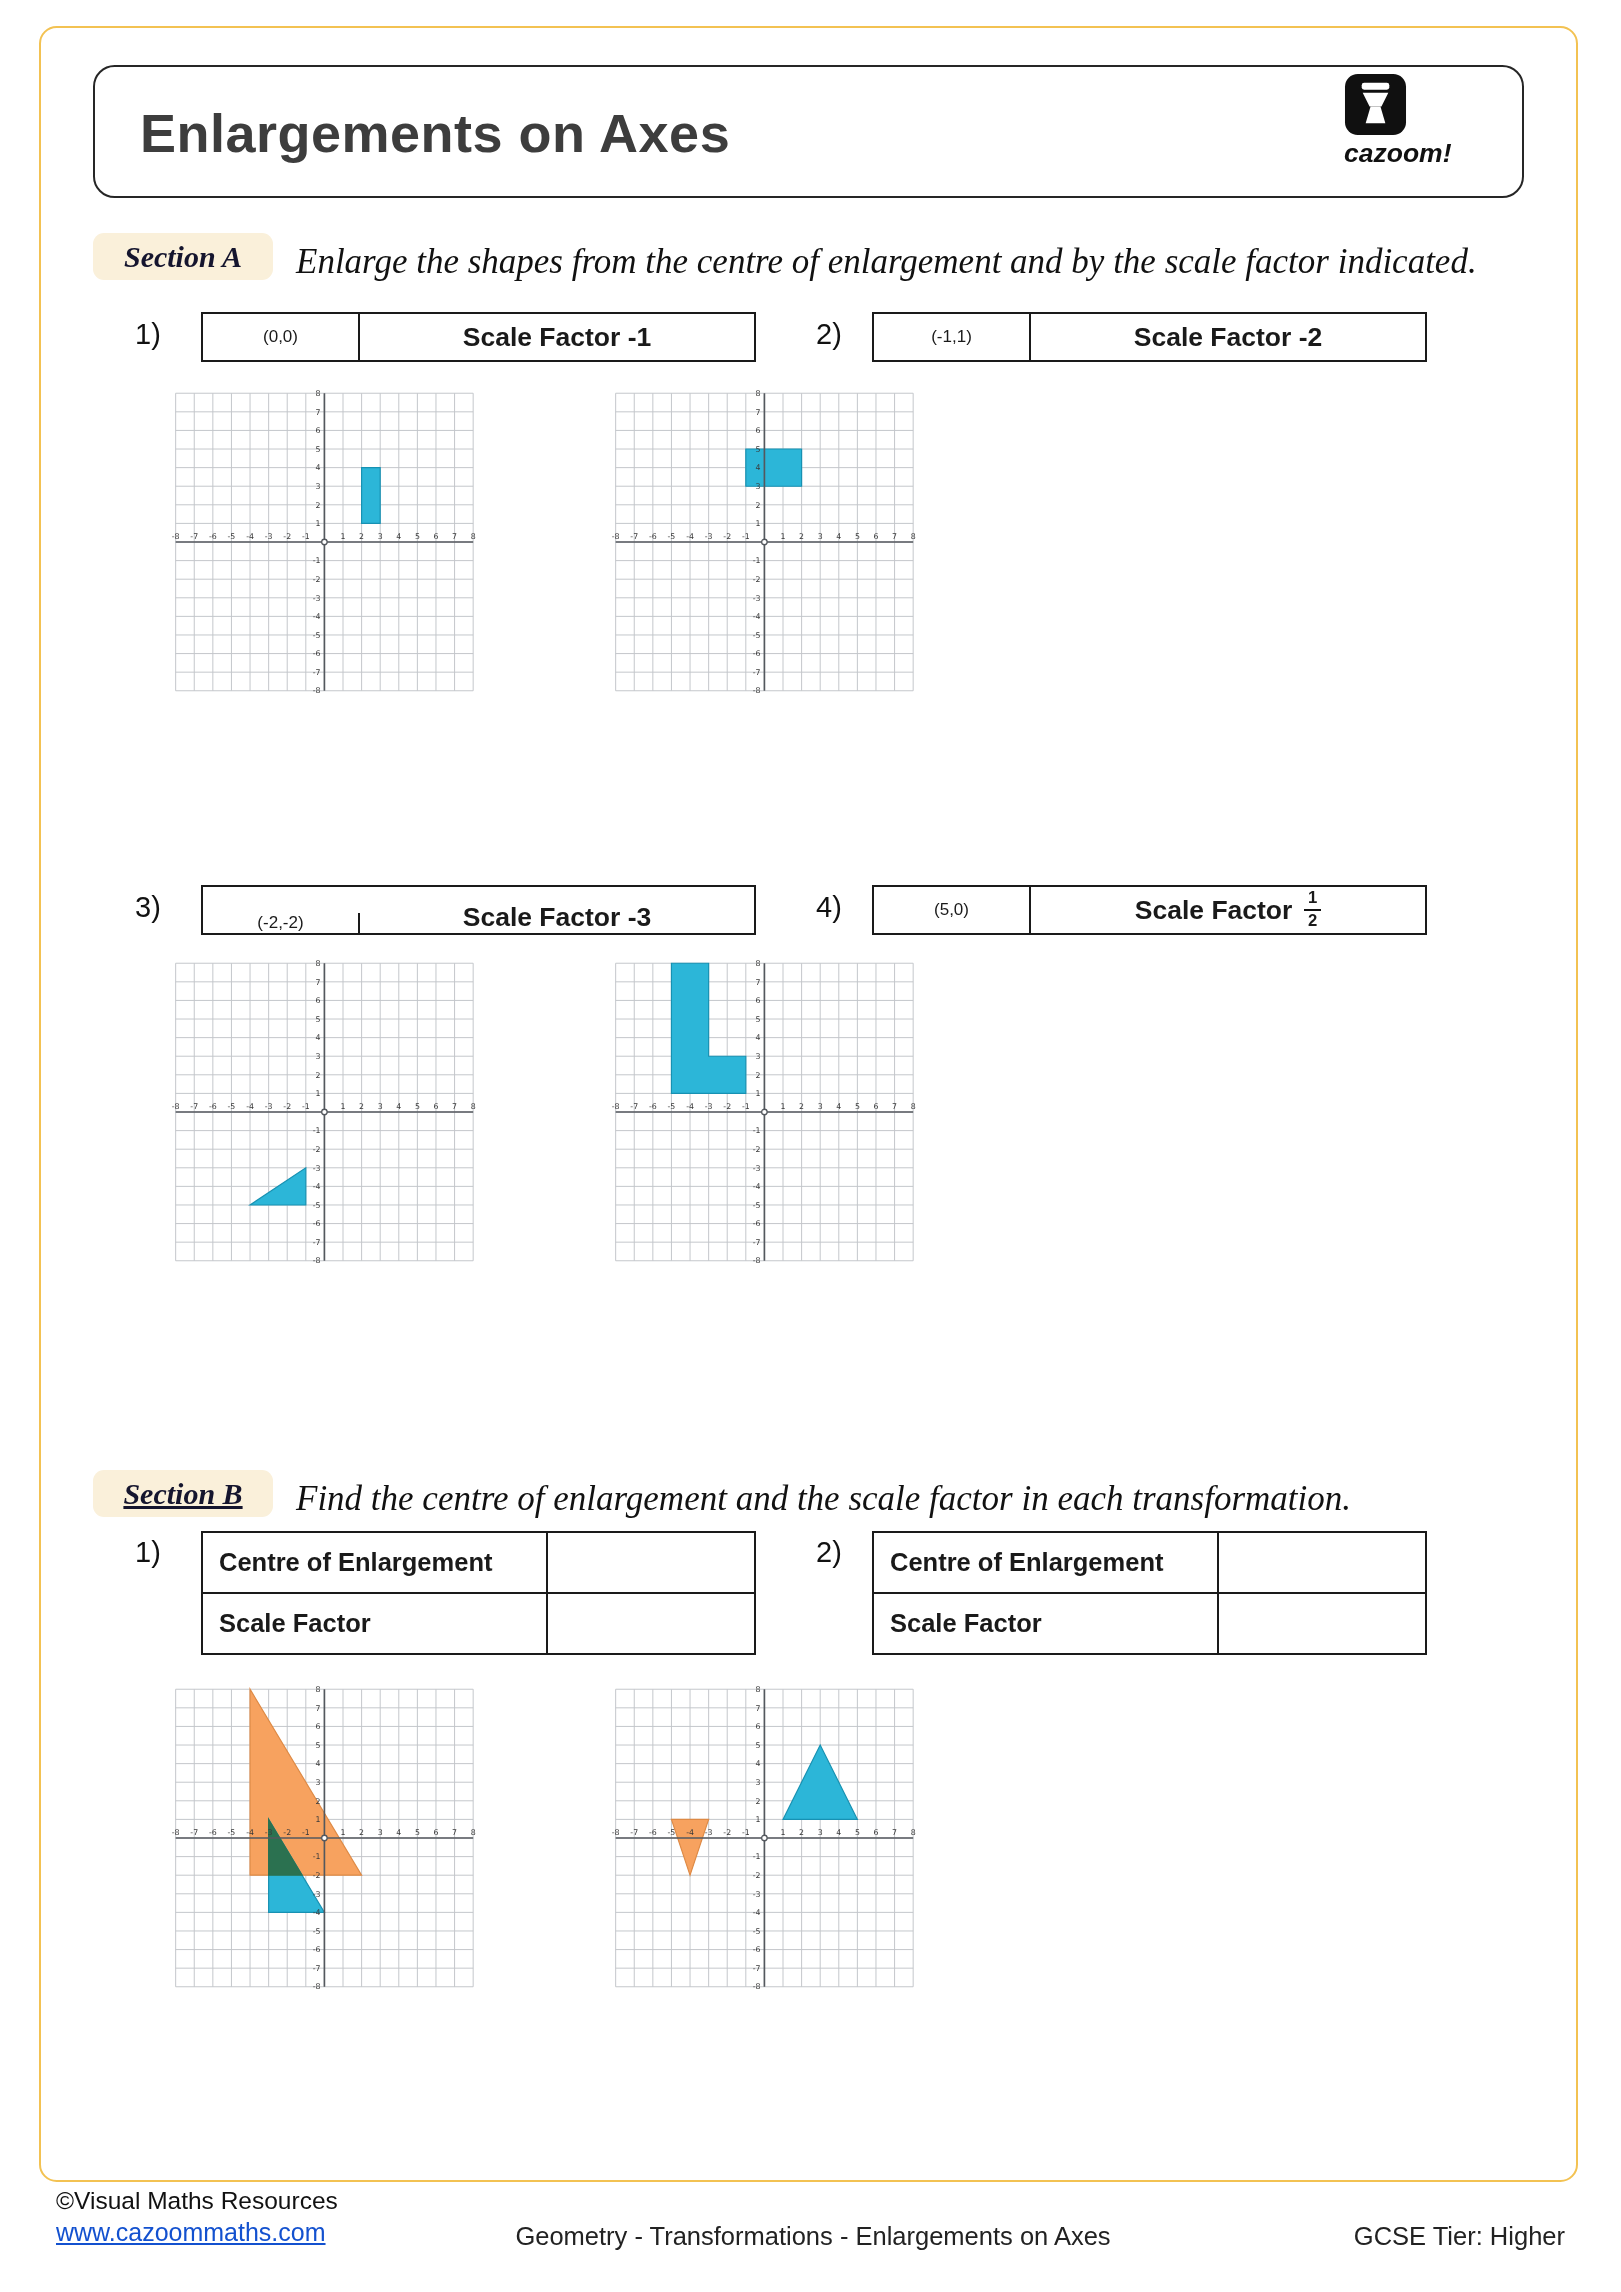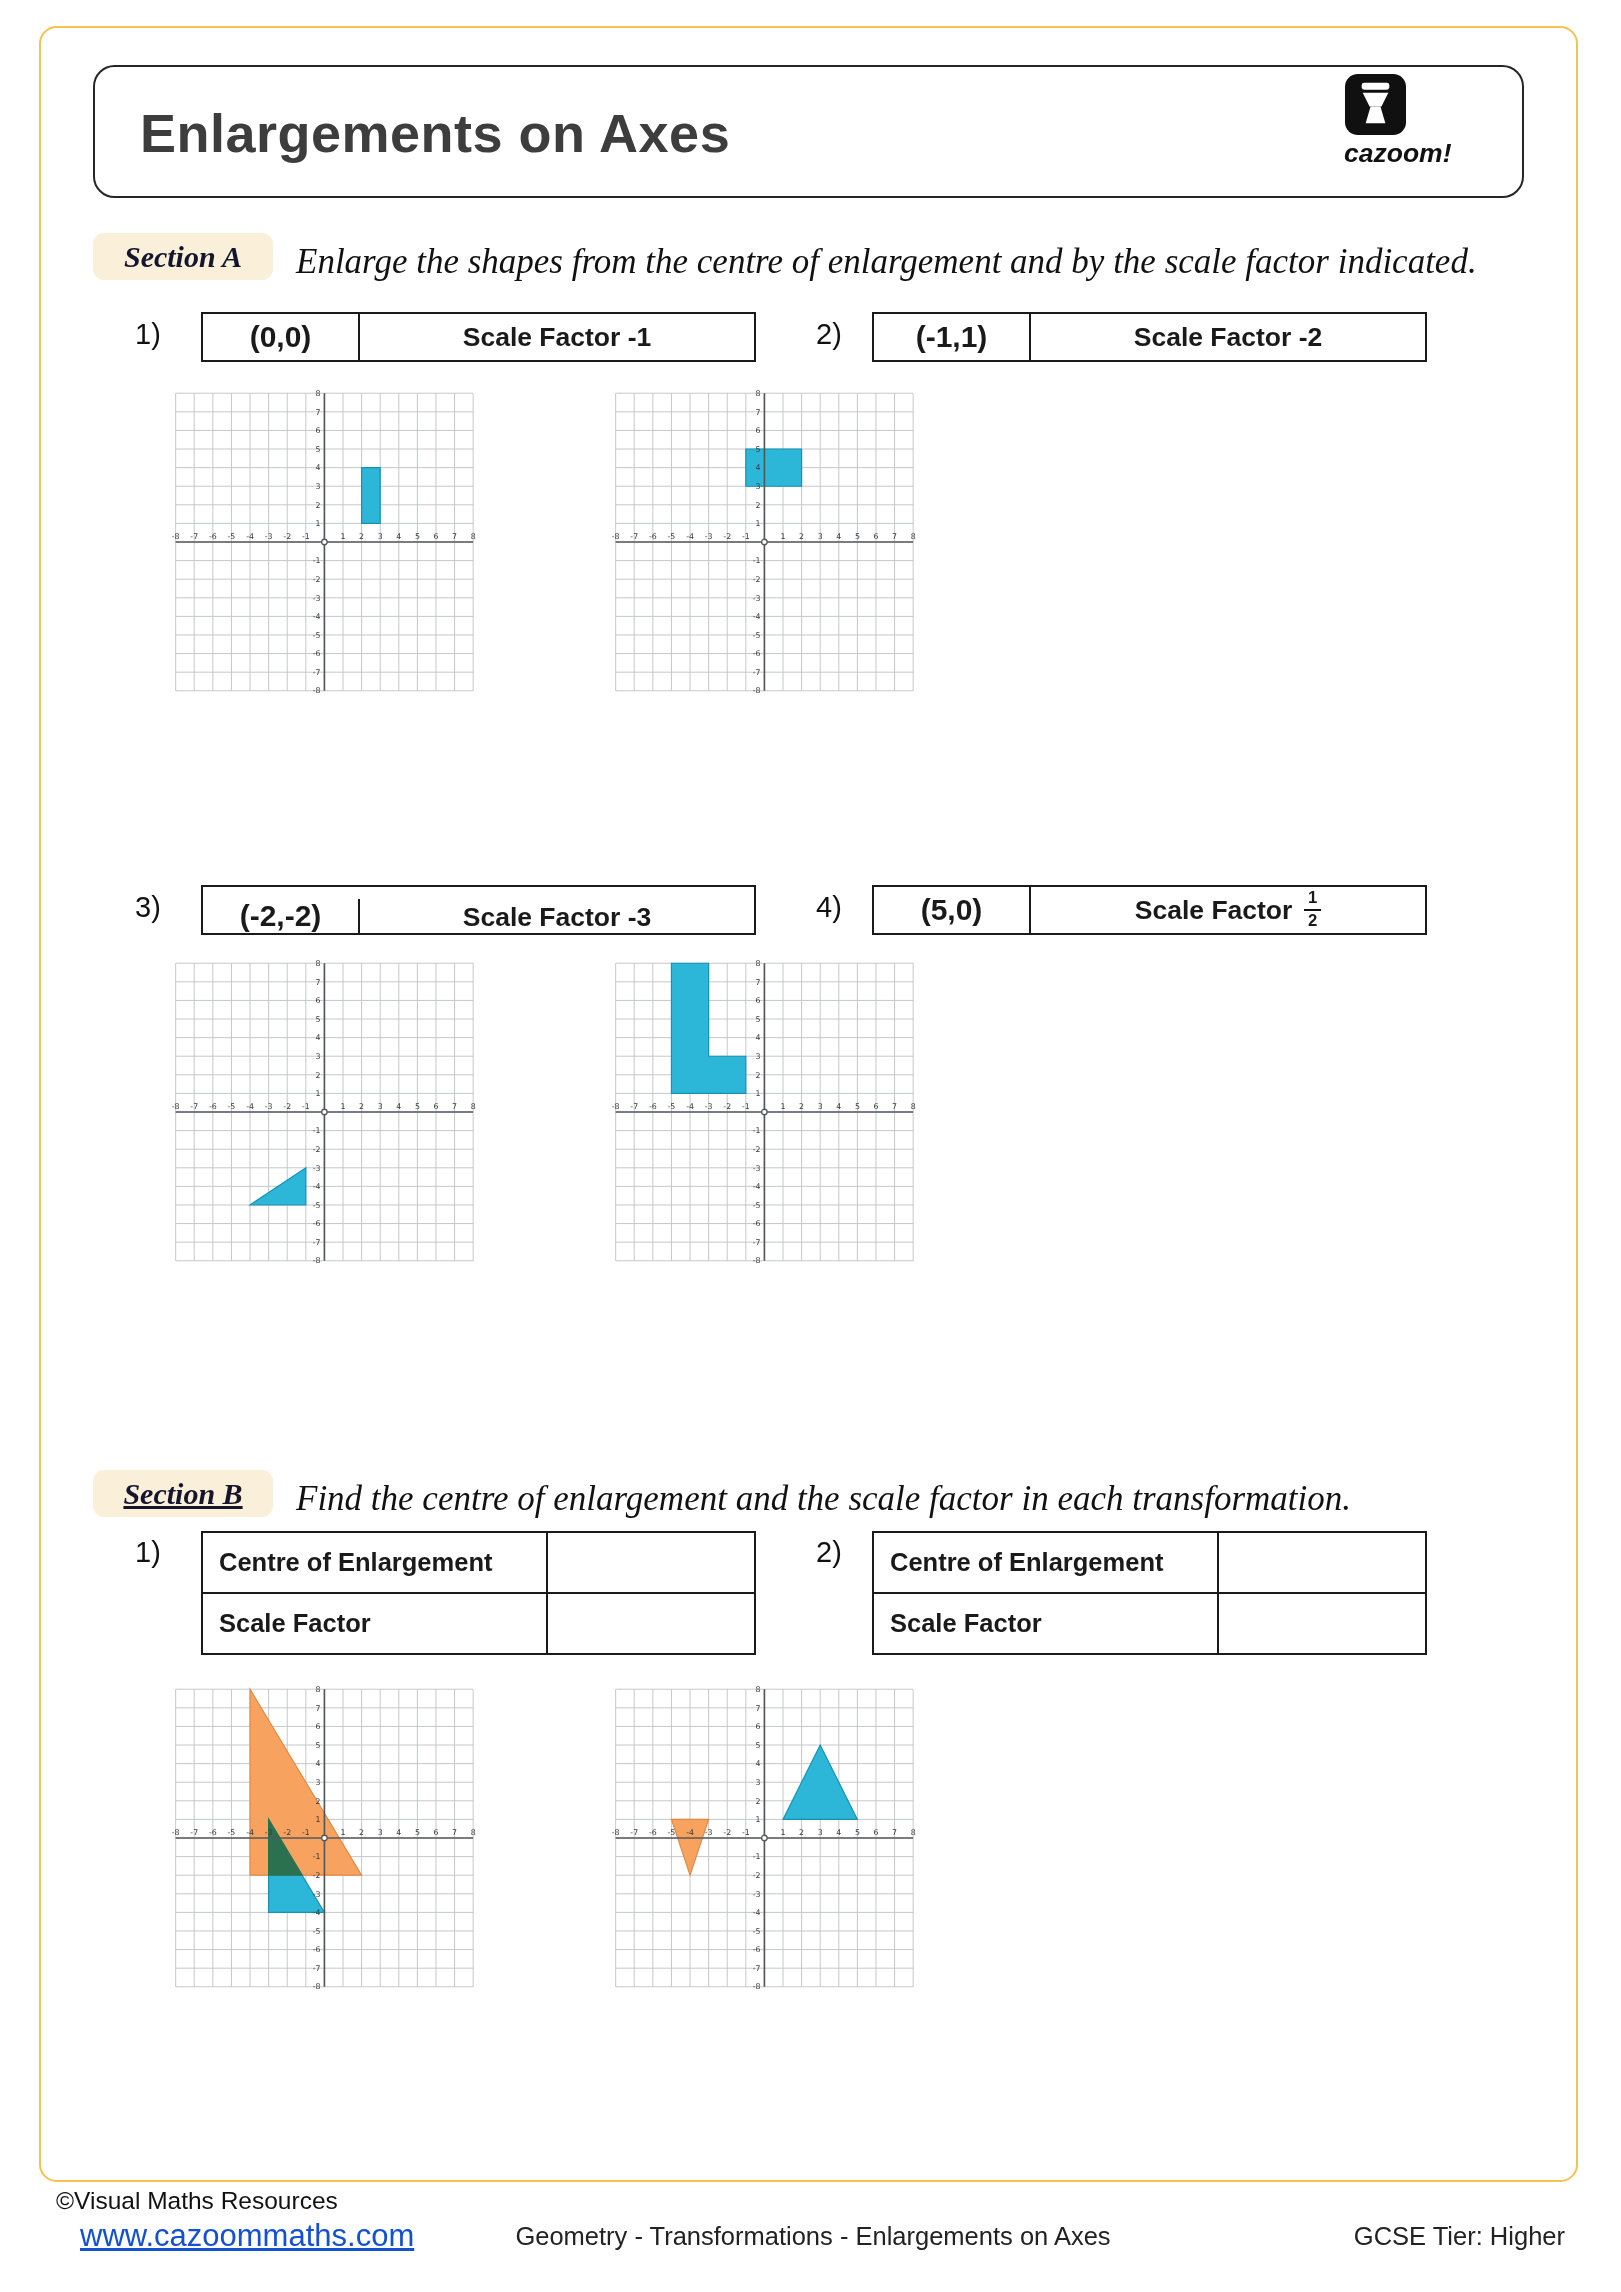--- a/index.html
+++ b/index.html
@@ -22,41 +22,41 @@
                 font-family:"Liberation Serif",serif;font-style:italic;font-weight:bold;
                 font-size:30px;color:#15152e;}
   .instruction{position:absolute;font-family:"Liberation Serif",serif;font-style:italic;
                font-size:35px;color:#111;}
 
   .pnum{position:absolute;font-size:29px;color:#111;}
 
   .ptable{position:absolute;width:551px;height:46px;border:2.5px solid #1a1a1a;
           display:flex;background:#fff;box-sizing:content-box;}
   .ptable .cell-centre{width:155px;border-right:2.5px solid #1a1a1a;display:flex;
-                       align-items:center;justify-content:center;font-weight:bold;font-size:30px;}
+                       align-items:center;justify-content:center;font-weight:normal;font-size:17px;}
   .ptable .cell-sf{flex:1;display:flex;align-items:center;justify-content:center;
                    font-weight:bold;font-size:26.5px;gap:11.8px;}
   .frac{display:inline-flex;flex-direction:column;align-items:center;line-height:1;
         font-size:16.7px;font-weight:bold;}
   .frac .num{border-bottom:2px solid #111;padding:0 3.9px 2px;}
   .frac .den{padding-top:2px;}
 
   .btable{position:absolute;width:551px;border:2.5px solid #1a1a1a;background:#fff;}
   .btable .brow{display:flex;height:59px;}
   .btable .brow + .brow{border-top:2.5px solid #1a1a1a;}
   .btable .blabel{width:345px;border-right:2.5px solid #1a1a1a;display:flex;align-items:center;
                   padding-left:16px;font-weight:bold;font-size:25.5px;box-sizing:border-box;}
   .btable .bvalue{flex:1;}
 
   .grid-host{position:absolute;width:321px;height:314px;}
   .grid-host svg{font-family:"DejaVu Sans",sans-serif;}
 
   .footer-left1{position:absolute;left:56px;top:2187px;font-size:24.5px;color:#111;}
-  .footer-link{position:absolute;left:56px;top:2218px;font-size:31px;color:#1351cf;
-               text-decoration:underline;cursor:pointer;margin-left:24px;}
+  .footer-link{position:absolute;left:56px;top:2218px;font-size:25px;color:#1351cf;
+               text-decoration:underline;cursor:pointer;}
   .footer-center{position:absolute;left:470px;top:2222px;width:686px;text-align:center;
                  font-size:25.5px;color:#222;}
   .footer-right{position:absolute;right:56px;top:2222px;font-size:25.5px;color:#222;}
 </style>
 </head>
 <body>
 
 <div class="frame"></div>
 
 <div class="header-box">

